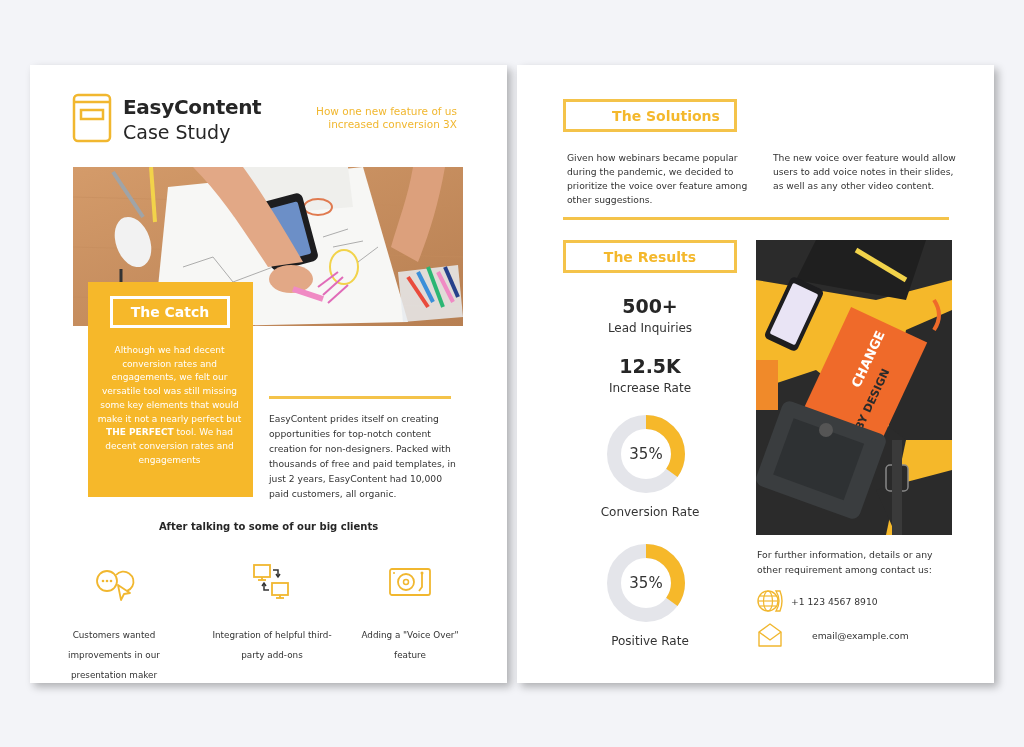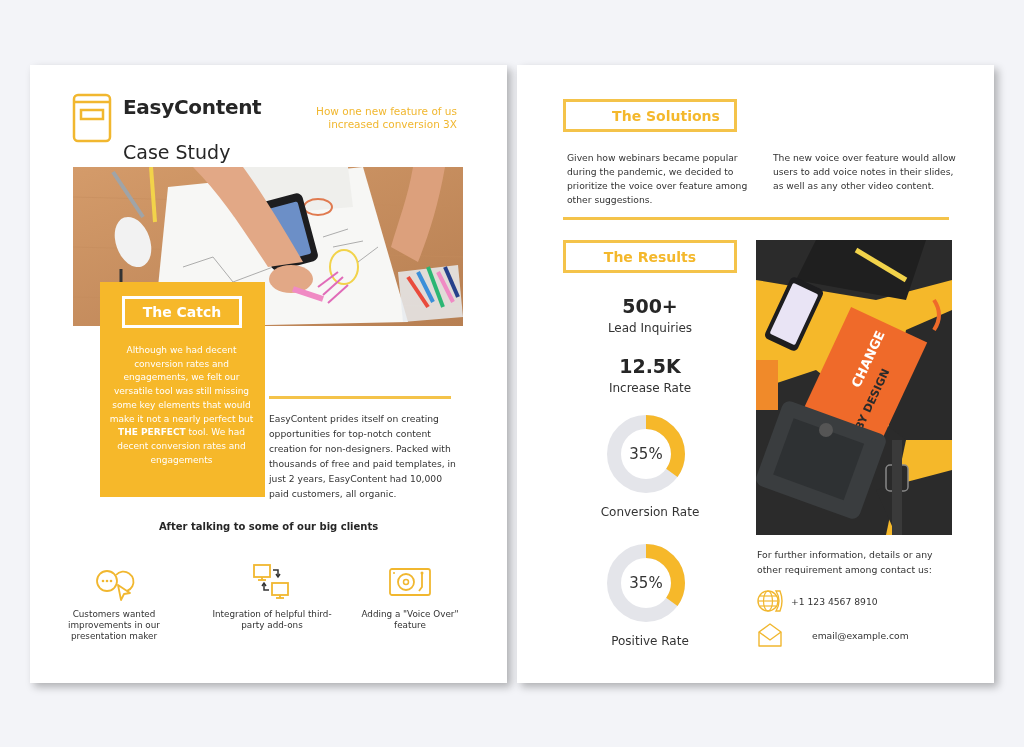--- a/index.html
+++ b/index.html
@@ -6,34 +6,34 @@
   html, body { width: 1024px; height: 747px; overflow: hidden; }
   body { background: #f3f4f8; font-family: "DejaVu Sans", sans-serif; color: #2b2b2b; position: relative; }
   .page { position: absolute; top: 65px; width: 477px; height: 618px; background: #fff; box-shadow: 4px 4px 8px rgba(0,0,0,0.28); }
   .page.left { left: 30px; }
   .page.right { left: 517px; }
   .abs { position: absolute; }
 
   
   .logo-icon { left: 42px; top: 28px; width: 40px; height: 50px; }
   .brand-title { left: 93px; top: 30px; font-size: 20px; font-weight: bold; color: #262626; letter-spacing: -0.3px; }
-  .brand-sub { left: 93px; top: 56px; font-size: 19px; color: #262626; margin-top: 20px; }
+  .brand-sub { left: 93px; top: 56px; font-size: 19px; color: #262626; }
   .tagline { right: 50px; top: 40px; font-size: 10.5px; color: #f1b72f; text-align: right; line-height: 13px; }
   .hero { left: 43px; top: 102px; width: 390px; height: 159px; overflow: hidden; background: #c99263; }
-  .catch-box { left: 58px; top: 217px; width: 165px; height: 215px; background: #f6b82a; margin-left: 12px; }
+  .catch-box { left: 58px; top: 217px; width: 165px; height: 215px; background: #f6b82a; }
   .catch-title { left: 22px; top: 14px; width: 120px; height: 32px; border: 3px solid #fff; color: #fff; font-weight: bold; font-size: 14px; display: flex; align-items: center; justify-content: center; }
   .catch-text { left: 7px; top: 62px; width: 149px; font-size: 9px; line-height: 13.7px; color: #fff; text-align: center; }
   .catch-text b { font-weight: bold; }
   .wm-title { left: 239px; top: 278px; font-size: 13.5px; font-weight: bold; color: #262626; line-height: 20px; }
   .wm-line { left: 239px; top: 331px; width: 182px; height: 3px; background: #f4c34a; }
   .wm-text { left: 239px; top: 346px; width: 190px; font-size: 9.2px; line-height: 15px; color: #333; }
   .feedback-title { left: 0; width: 477px; top: 454px; text-align: center; font-size: 10px; font-weight: bold; line-height: 15px; color: #262626; }
   .fb-item { top: 498px; width: 120px; text-align: center; }
   .fb-icon { display: block; margin: 0 auto; width: 44px; height: 40px; }
-  .fb-label { font-size: 8.8px; line-height: 11px; color: #333; margin-top: 6px; display: block; text-align: center; }
+  .fb-label { font-size: 8.8px; line-height: 20px; color: #333; margin-top: 22px; display: block; text-align: center; }
 
   
   .sec-box { border: 3px solid #f4c34a; color: #f4b82c; font-weight: bold; font-size: 14px; display: flex; align-items: center; justify-content: center; }
   .sol-box { left: 46px; top: 34px; width: 174px; height: 33px; padding-left: 32px; }
   .sol-col { top: 86px; width: 190px; font-size: 9.2px; line-height: 14px; color: #333; }
   .sol-line { left: 46px; top: 152px; width: 386px; height: 3px; background: #f4c34a; }
   .res-box { left: 46px; top: 175px; width: 174px; height: 33px; }
   .stat { left: 46px; width: 174px; text-align: center; }
   .stat-value { display: block; font-size: 19px; font-weight: bold; color: #262626; }
   .stat-label { display: block; font-size: 12px; color: #333; margin-top: 4px; }

